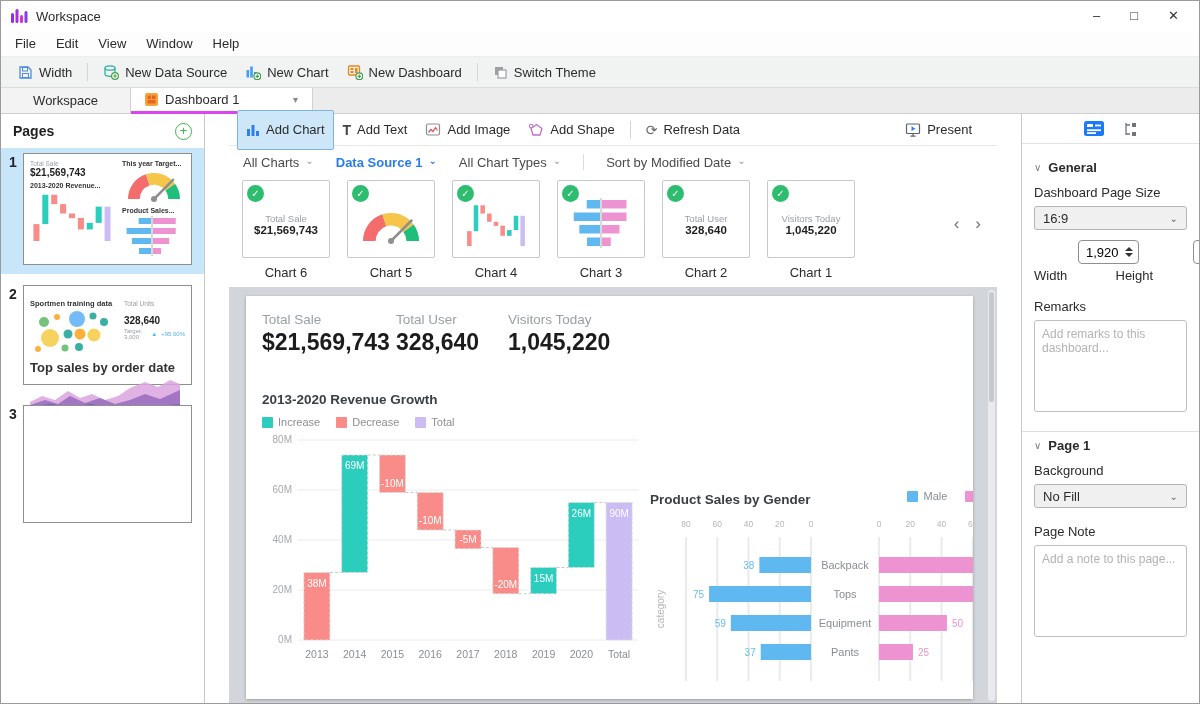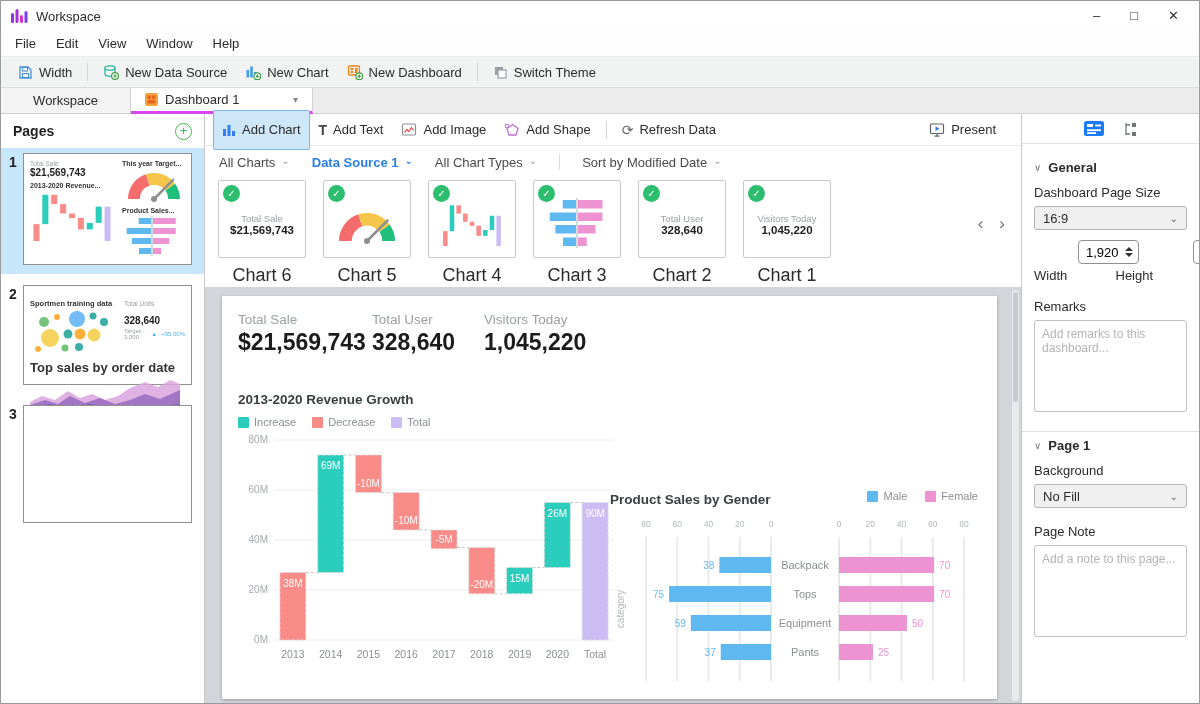--- a/index.html
+++ b/index.html
@@ -21,21 +21,21 @@
   .tbtn { display:flex; align-items:center; gap:6px; padding:0 9px; height:26px; font-size:13px; color:#2b2b2b; }
   .tsep { width:1px; height:18px; background:#d4d4d4; margin:0 6px; }
 
   
   .tabbar { height:26px; background:#ececec; display:flex; border-bottom:1px solid #cfcfcf; flex:none; }
   .tab { display:flex; align-items:center; font-size:13px; color:#2b2b2b; padding:0 14px; border-right:1px solid #d2d2d2; }
   .tab.inactive { width:130px; justify-content:center; background:#f3f3f3; }
   .tab.active { width:182px; background:#fff; gap:7px; border-bottom:3px solid #d946ef; margin-bottom:-1px; }
   .tab .caret { margin-left:auto; color:#8a8a8a; font-size:10px; }
 
-  .main { flex:1; display:flex; min-height:0; }
+  .main { flex:1; display:flex; min-height:0;gap:24px; }
 
   
   .pages { width:204px; border-right:1px solid #c9c9c9; background:#fff; flex:none; overflow:hidden; }
   .pages-head { height:34px; display:flex; align-items:center; padding:0 12px; }
   .pages-head .ph-title { font-weight:bold; font-size:14px; color:#1f1f1f; }
   .plus-circle { margin-left:auto; width:17px; height:17px; border:1.5px solid #43b64a; border-radius:50%; color:#43b64a; font-size:13px; line-height:14px; text-align:center; }
   .page-item { position:relative; padding:5px 12px 9px 0; }
   .page-item.selected { background:#c8e6f9; }
   .page-num { position:absolute; left:8px; top:6px; font-size:14px; font-weight:bold; color:#222; }
   .thumb-card { margin-left:22px; background:#fff; border:1px solid #8f8f8f; padding:6px; }
@@ -66,38 +66,38 @@
   .fitem.accent { color:#2b7de9; font-weight:bold; }
   .fitem.accent .chev { color:#2b7de9; }
   .fsep { width:1px; height:16px; background:#dcdcdc; }
 
   .cardrow { height:110px; position:relative; display:flex; gap:17px; padding:2px 0 0 13px; border-bottom:1px solid #d5d5d5; flex:none; }
   .card-wrap { width:88px; text-align:center; }
   .chart-card { position:relative; width:88px; height:78px; border:1px solid #c9c9c9; border-radius:2px; background:#fff; display:flex; flex-direction:column; align-items:center; justify-content:center; }
   .check-badge { position:absolute; top:4px; left:4px; width:17px; height:17px; border-radius:50%; background:#2dbd6e; color:#fff; font-size:10px; font-weight:bold; line-height:17px; text-align:center; }
   .cc-label { font-size:9.5px; color:#9aa0a6; margin-top:10px; }
   .cc-value { font-size:11.5px; font-weight:bold; color:#1f1f1f; }
-  .card-name { margin-top:7px; font-size:18px; color:#2b2b2b; }
+  .card-name { margin-top:7px; font-size:13px; color:#2b2b2b; }
   .card-nav { position:absolute; right:16px; top:36px; display:flex; gap:16px; color:#6f6f6f; font-size:17px; }
 
   
   .canvas { flex:1; position:relative; background:#d2d6db; overflow:hidden; min-height:0; }
   .dash-page { position:absolute; left:17px; right:24px; top:8px; height:403px; background:#fff; box-shadow:0 1px 3px rgba(0,0,0,.28); overflow:hidden; }
   .kpis { position:absolute; left:16px; top:16px; display:flex; }
   .kpi { margin-right:0; }
   .kpi:nth-child(1){ width:134px; } .kpi:nth-child(2){ width:112px; }
   .kpi-label { font-size:13.5px; color:#9aa0a6; }
   .kpi-value { font-size:23px; font-weight:bold; color:#1c1c1c; margin-top:2px; }
   .ctitle { font-size:13.5px; font-weight:bold; color:#3a3f44; }
   .wf-block { position:absolute; left:16px; top:96px; width:388px; }
   .legend { display:flex; gap:16px; margin-top:9px; }
   .litem { display:flex; align-items:center; gap:5px; font-size:11px; color:#8a8f94; }
   .lsq { width:11px; height:11px; border-radius:1px; }
   .gauge-block { position:absolute; left:404px; top:20px; width:370px; }
-  .tornado-block { position:absolute; left:388px; top:196px; width:370px; }
+  .tornado-block { position:absolute; left:404px; top:196px; width:370px; }
   .tornado-block .legend { position:absolute; right:2px; top:-2px; margin:0; gap:18px; }
   .canvas-scroll { position:absolute; right:2px; top:2px; bottom:2px; width:7px; background:#e8eaed; border-radius:4px; }
   .canvas-scroll .cthumb { position:absolute; top:2px; left:1px; width:5px; height:110px; background:#c6cacf; border-radius:3px; }
 
   
   .inspector { width:178px; border-left:1px solid #c9c9c9; background:#fff; flex:none; font-size:13px; color:#2b2b2b; }
   .insp-tabs { height:30px; display:flex; align-items:center; justify-content:center; gap:18px; border-bottom:1px solid #e3e3e3; }
   .insp-body { padding:10px 12px; }
   .sec-head { display:flex; align-items:center; gap:7px; font-weight:bold; margin:6px 0 10px; }
   .sec-head .chev { color:#7d7d7d; font-size:10px; font-weight:normal; }

